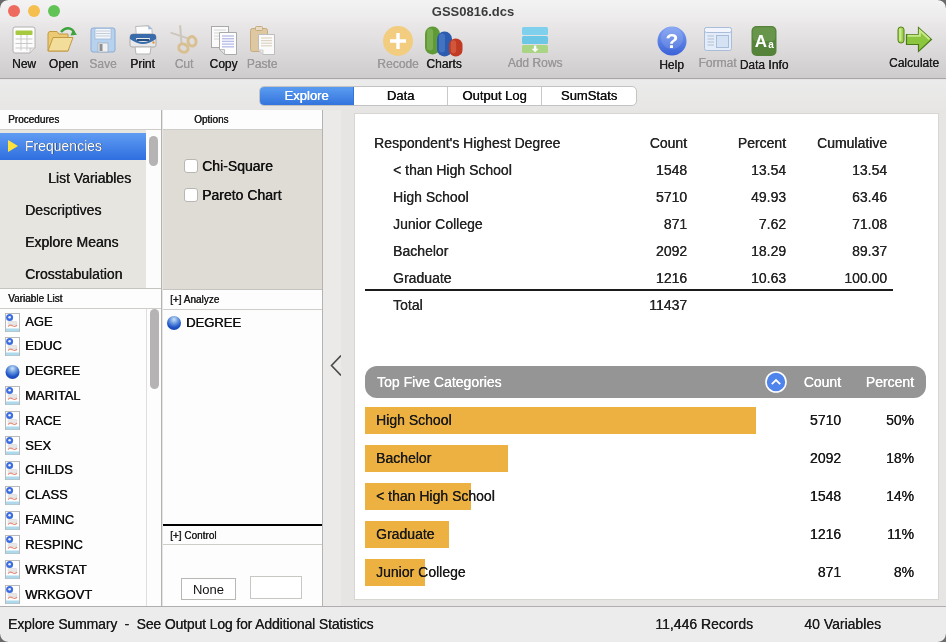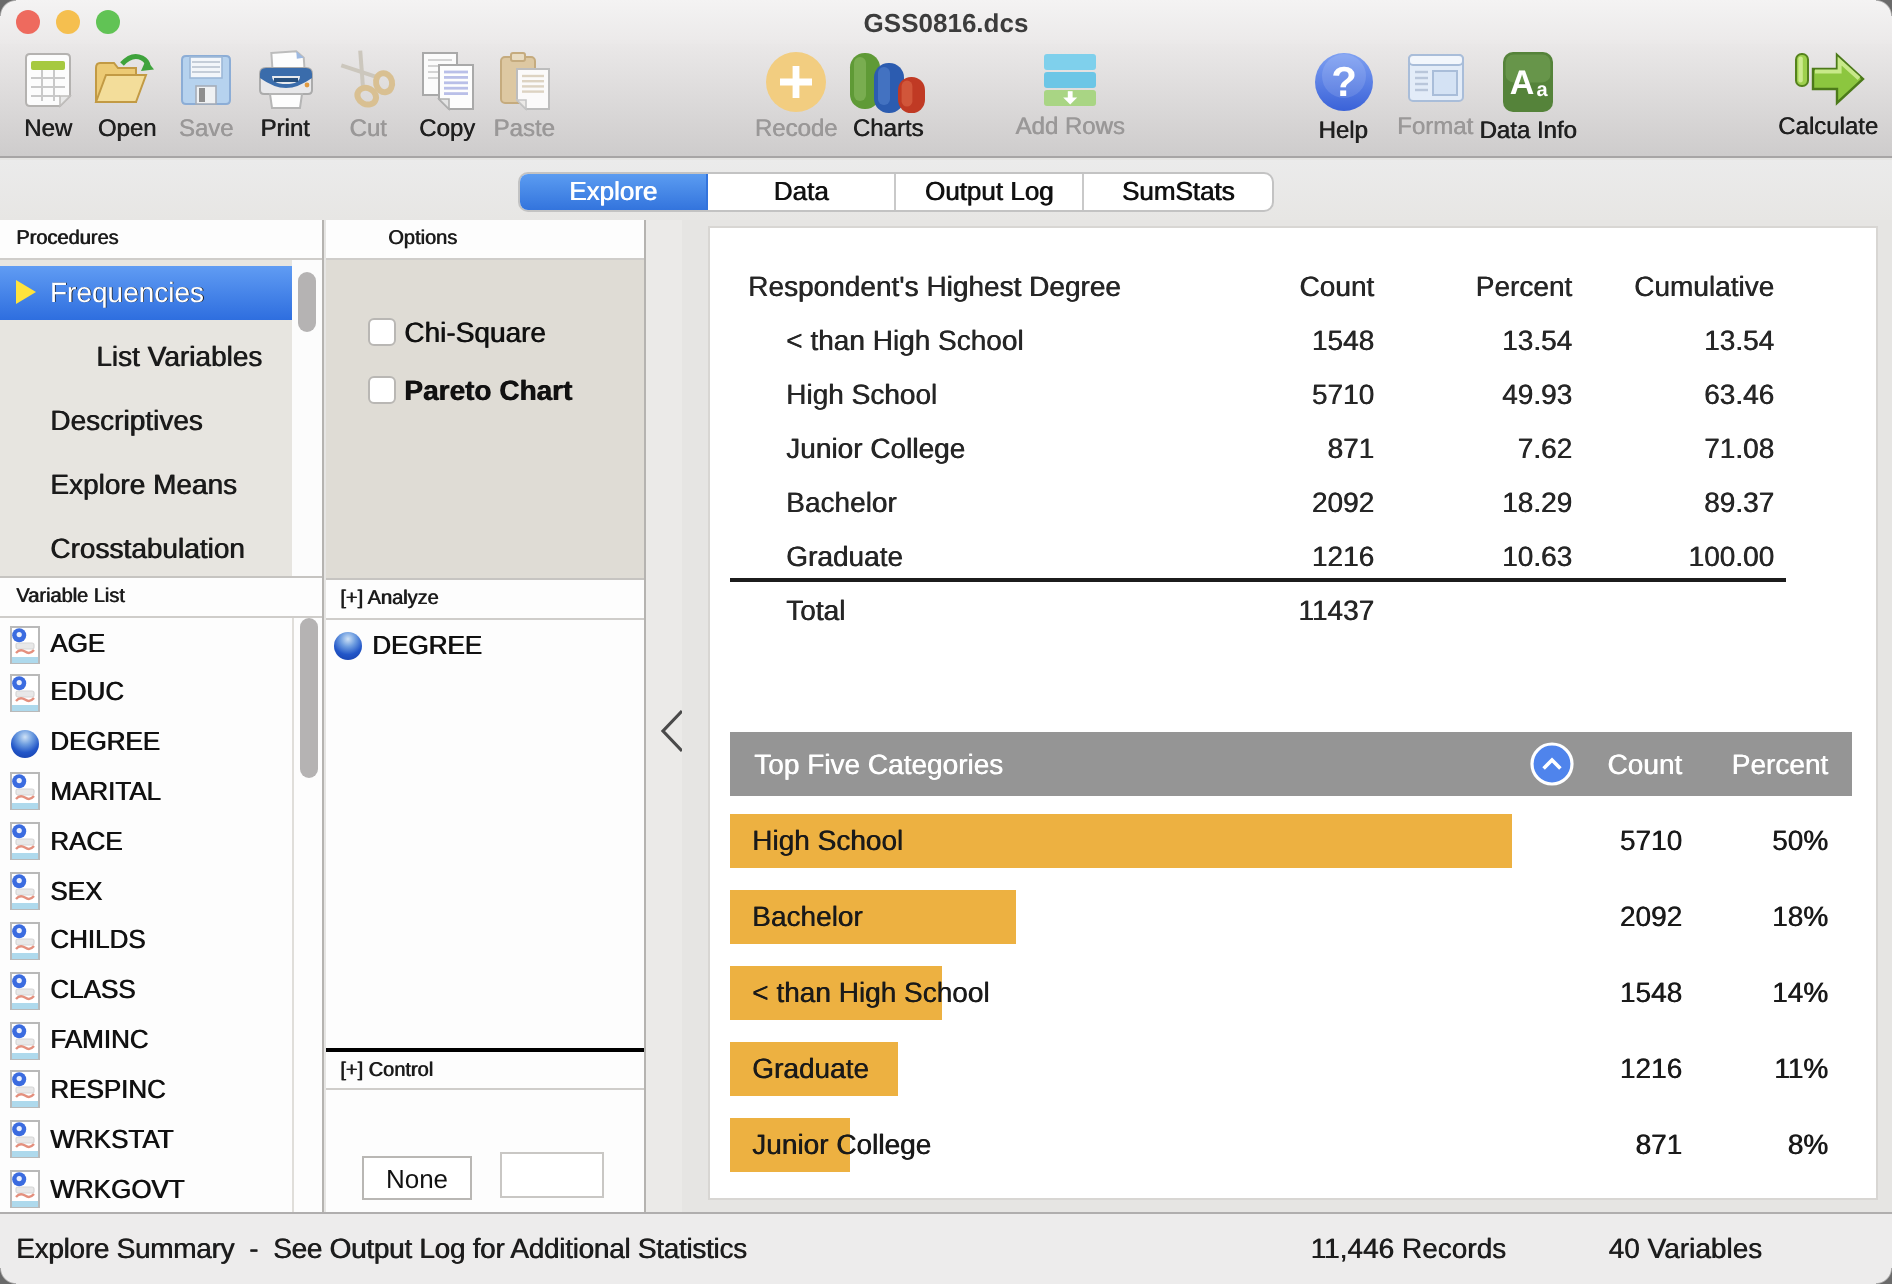--- a/index.html
+++ b/index.html
@@ -74,21 +74,21 @@
   box-shadow:0 0 0 1px #d8d6d3; }
 .trow { position:absolute; left:0; width:583px; height:27px; line-height:27px; font-size:14px; color:#262626; text-shadow:0.3px 0 0 currentColor; }
 .trow .lab { position:absolute; left:38px; }
 .trow .lab0 { position:absolute; left:19px; }
 .trow .c1 { position:absolute; right:251px; }
 .trow .c2 { position:absolute; right:152px; }
 .trow .c3 { position:absolute; right:51px; }
 #tline { position:absolute; left:10px; top:175px; width:528px; height:1.5px; background:#1c1c1c; }
 
 #tfhdr { position:absolute; left:10px; top:252px; width:561px; height:32px; background:#959595;
-  color:#fff; font-size:14px; line-height:32px; text-shadow:0.3px 0 0 currentColor; }
+  color:#fff; font-size:14px; line-height:32px; text-shadow:0.3px 0 0 currentColor;border-radius:12px; }
 #tfhdr .t { position:absolute; left:12px; }
 #tfhdr .c1 { position:absolute; right:85px; }
 #tfhdr .c2 { position:absolute; right:12px; }
 .brow { position:absolute; left:0; width:583px; height:27px; line-height:27px; font-size:14px; color:#1a1a1a; text-shadow:0.3px 0 0 currentColor; }
 .bar { position:absolute; left:10px; top:0; height:27px; background:#edb141; }
 .brow .lab { position:absolute; left:21px; }
 .brow .c1 { position:absolute; right:97px; }
 .brow .c2 { position:absolute; right:24px; }
 
 
@@ -476,21 +476,21 @@
   <div id="leftBorder"></div>
 
   <div id="optPanel">
     <div class="hdr" style="left:0;top:0;width:159px;height:20px;line-height:19px;">
         <span style="left:7px;margin-left:24px;">Options</span>
       </div>
     <div id="optBody">
       <div class="cb" style="top:29px;"></div>
         <div class="cblab" style="top:29px;line-height:15px;">Chi-Square</div>
       <div class="cb" style="top:58px;"></div>
-        <div class="cblab" style="top:58px;line-height:15px;font-weight:bold;">Pareto Chart</div>
+        <div class="cblab" style="top:58px;line-height:15px;">Pareto Chart</div>
     </div>
     <div class="hdr" style="left:0;top:179px;width:159px;height:21px;line-height:20px;border-top:1px solid #c6c4c1;">
         <span style="left:7px;">[+] Analyze</span>
       </div>
     <div id="anaBody">
       <div style="position:absolute;left:4px;top:0;width:155px;height:24px;">
         <svg width="14" height="14" viewBox="0 0 14 14" style="position:absolute;left:0;top:6px;">
             <circle cx="7" cy="7" r="7" fill="url(#sph)"></circle>
           </svg>
         <span style="position:absolute;left:19px;top:6px;line-height:14px;font-size:13px;color:#111;text-shadow:0.4px 0 0 #111;">DEGREE</span>

